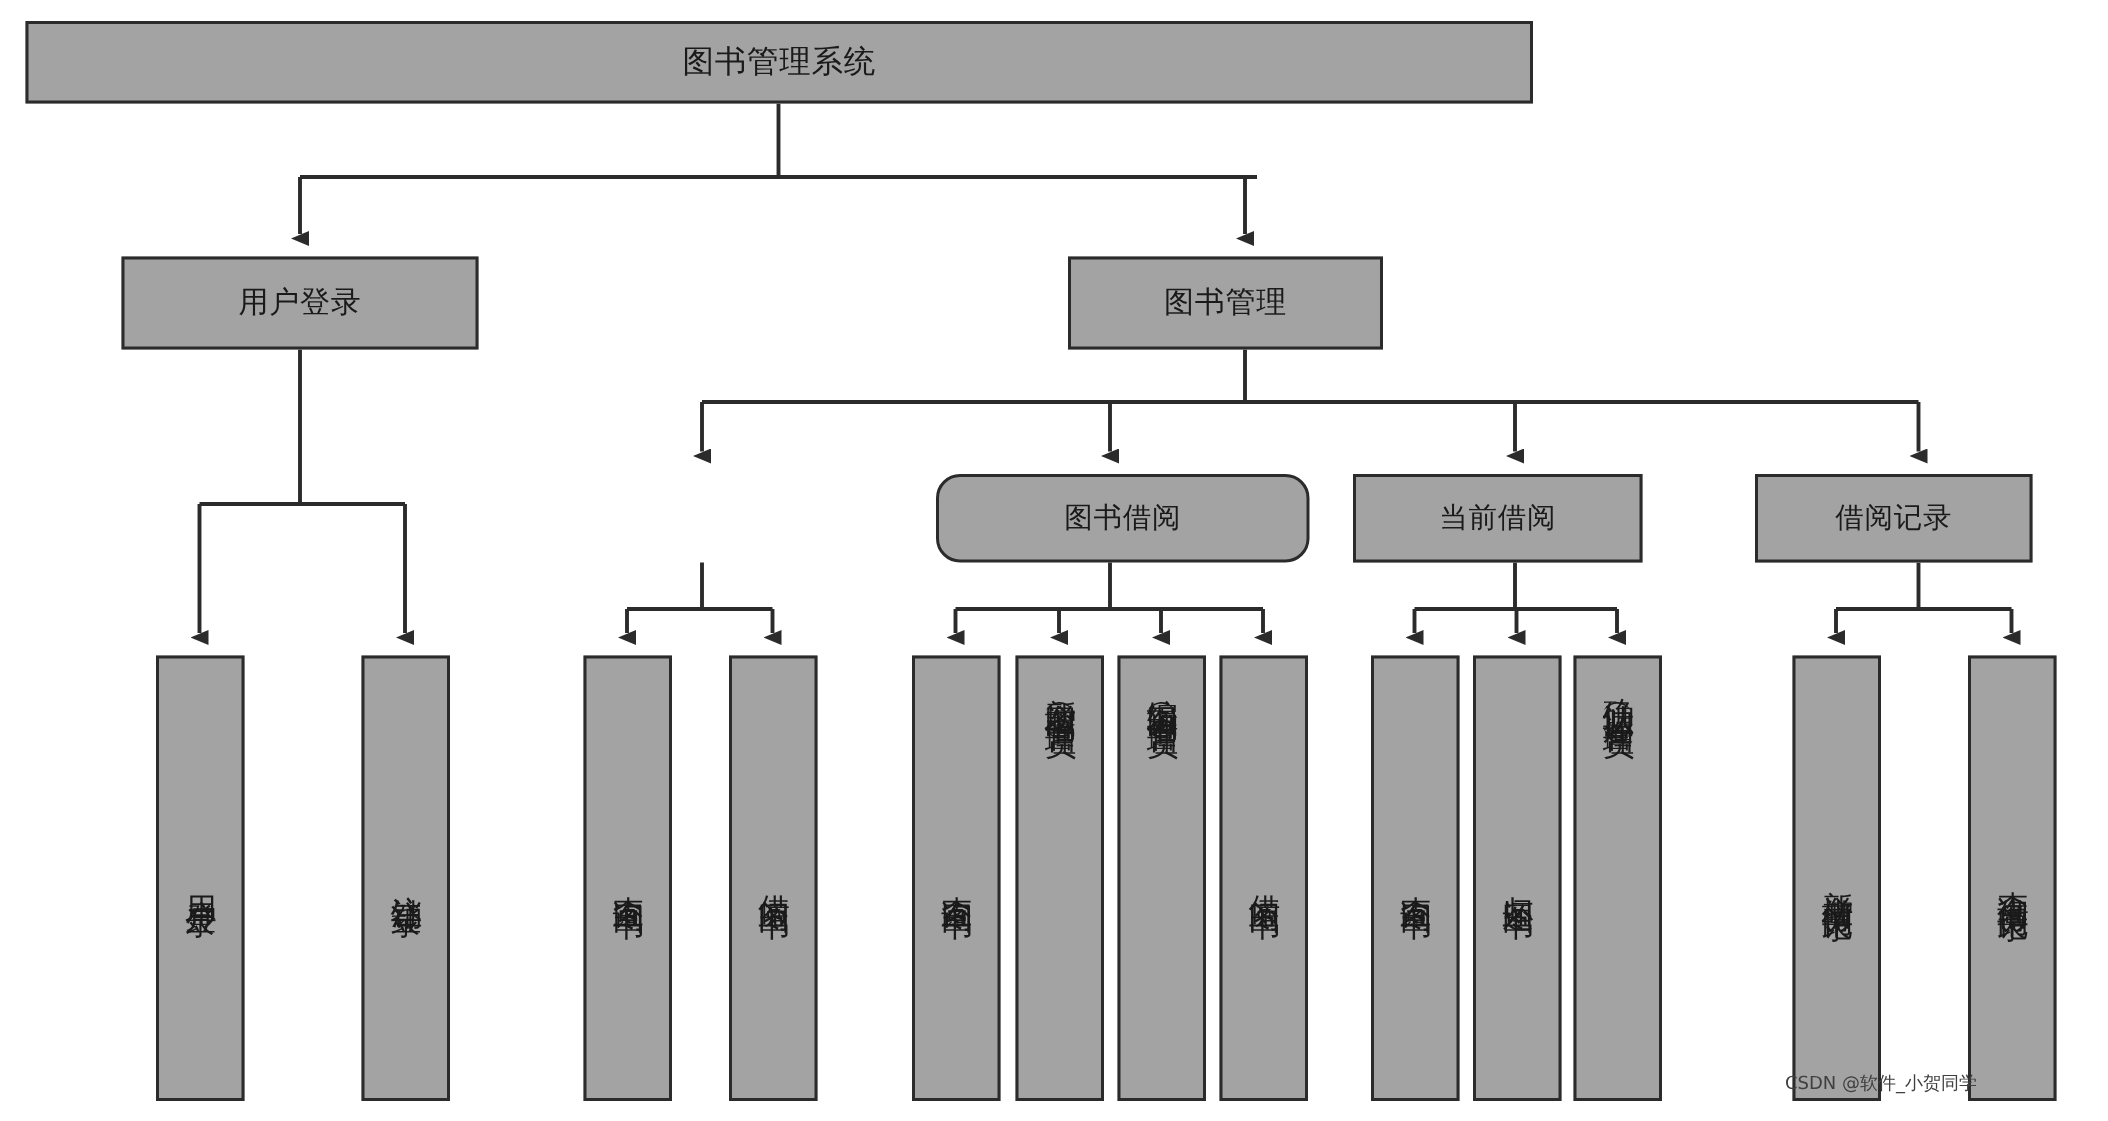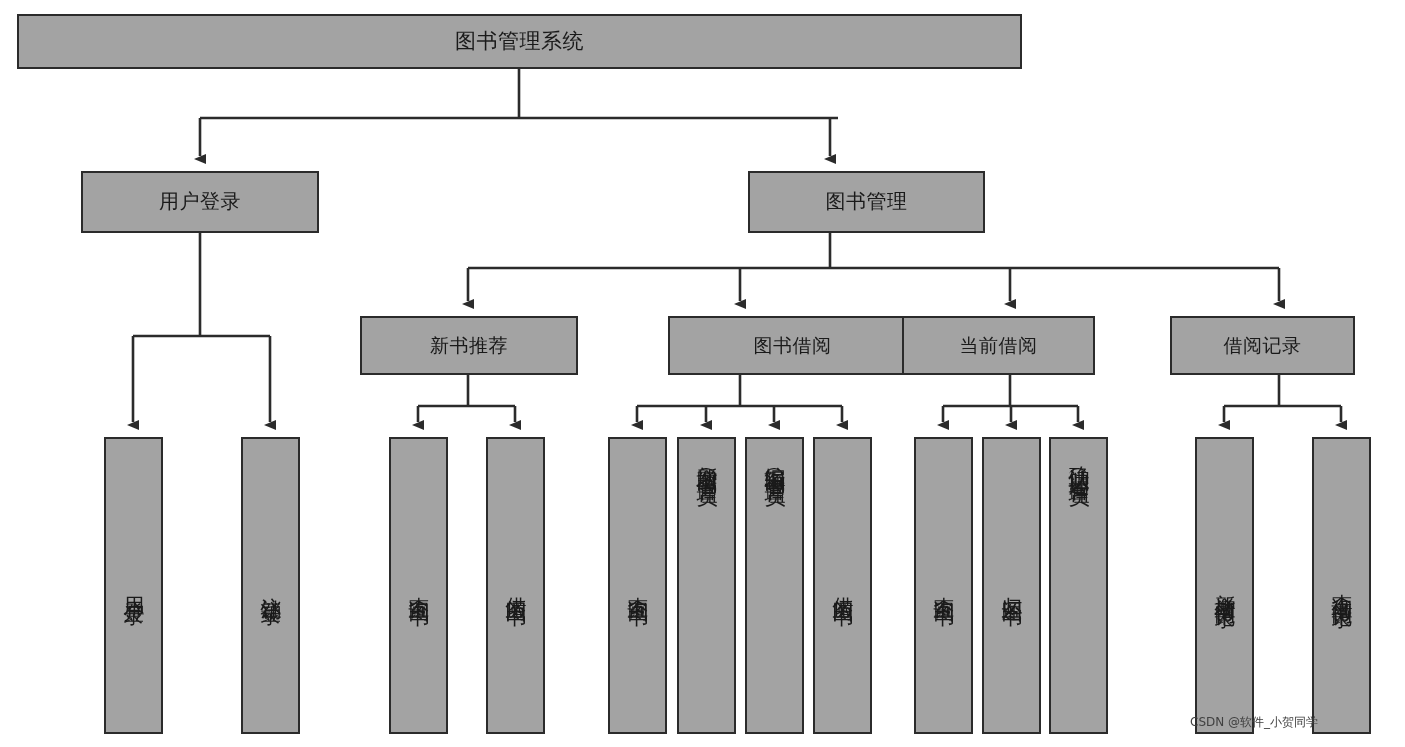--- a/index.html
+++ b/index.html
@@ -43,27 +43,27 @@
   
   .node.root {
     left: 17px; top: 14px; width: 1005px; height: 55px;
   }
   .node.root .lbl { font-size: 21px; }
 
   
   .node.l1 { height: 62px; }
   .node.l1 .lbl { font-size: 20px; }
   .node.n-user-login  { left: 81px;  top: 171px; width: 238px; }
-  .node.n-book-manage { left: 712px; top: 171px; width: 237px; margin-left: 36px; }
+  .node.n-book-manage { left: 712px; top: 171px; width: 210px; }
 
   
   .node.l2 { top: 316px; height: 59px; }
   .node.l2 .lbl { font-size: 19px; }
   .node.n-newbook   { left: 360px;  width: 218px; }
-  .node.n-borrow    { left: 668px;  width: 249px; }
+  .node.n-borrow    { left: 624px;  width: 249px; border-radius: 16px; }
   .node.n-current   { left: 902px;  width: 193px; }
   .node.n-record    { left: 1170px; width: 185px; }
 
   
   .node.leaf {
     top: 437px;
     height: 297px;
     align-items: flex-start;
     justify-content: center;
     padding-top: 10px;
@@ -150,23 +150,20 @@
     <span class="lbl">图书管理系统</span>
   </div>
 
   <div class="node l1 n-user-login">
     <span class="lbl">用户登录</span>
   </div>
   <div class="node l1 n-book-manage">
     <span class="lbl">图书管理</span>
   </div>
 
-  <div class="node l2 n-newbook">
-    <span class="lbl">新书推荐</span>
-  </div>
   <div class="node l2 n-borrow">
     <span class="lbl">图书借阅</span>
   </div>
   <div class="node l2 n-current">
     <span class="lbl">当前借阅</span>
   </div>
   <div class="node l2 n-record">
     <span class="lbl">借阅记录</span>
   </div>
 

